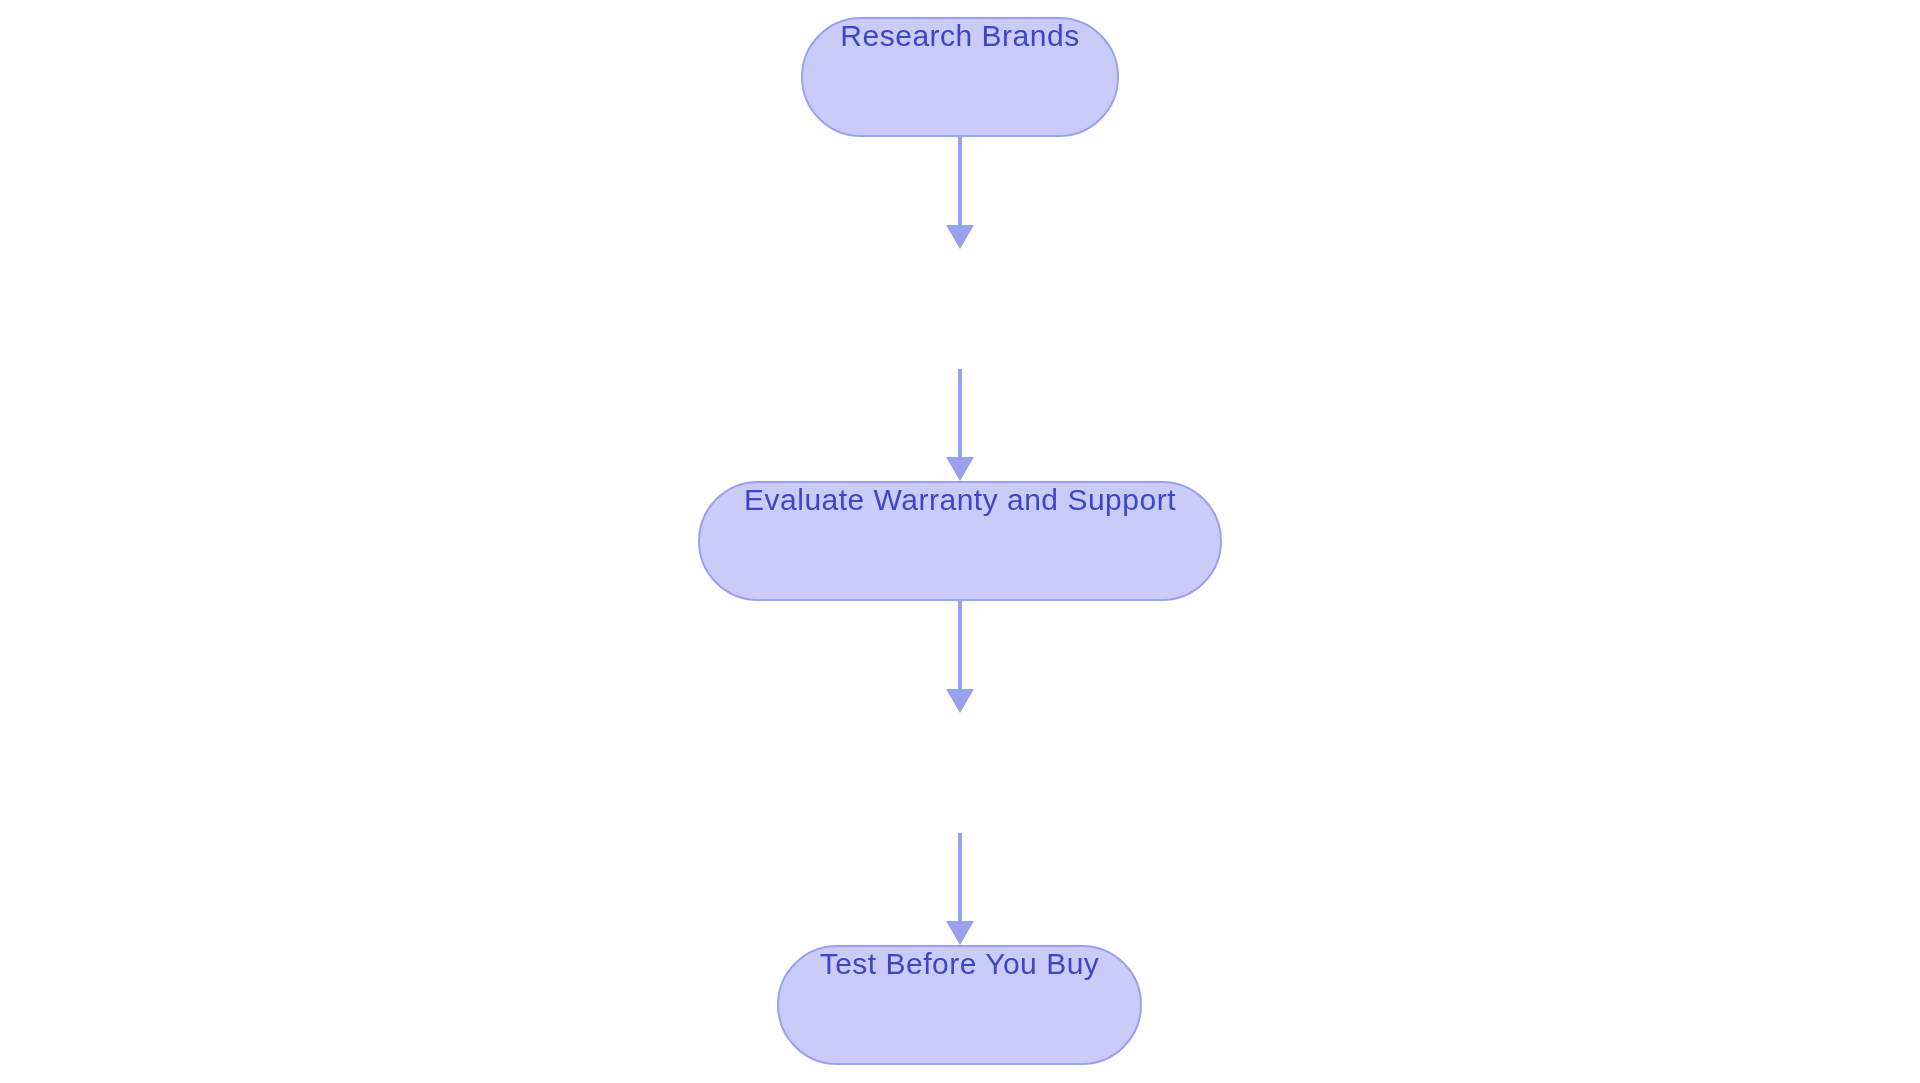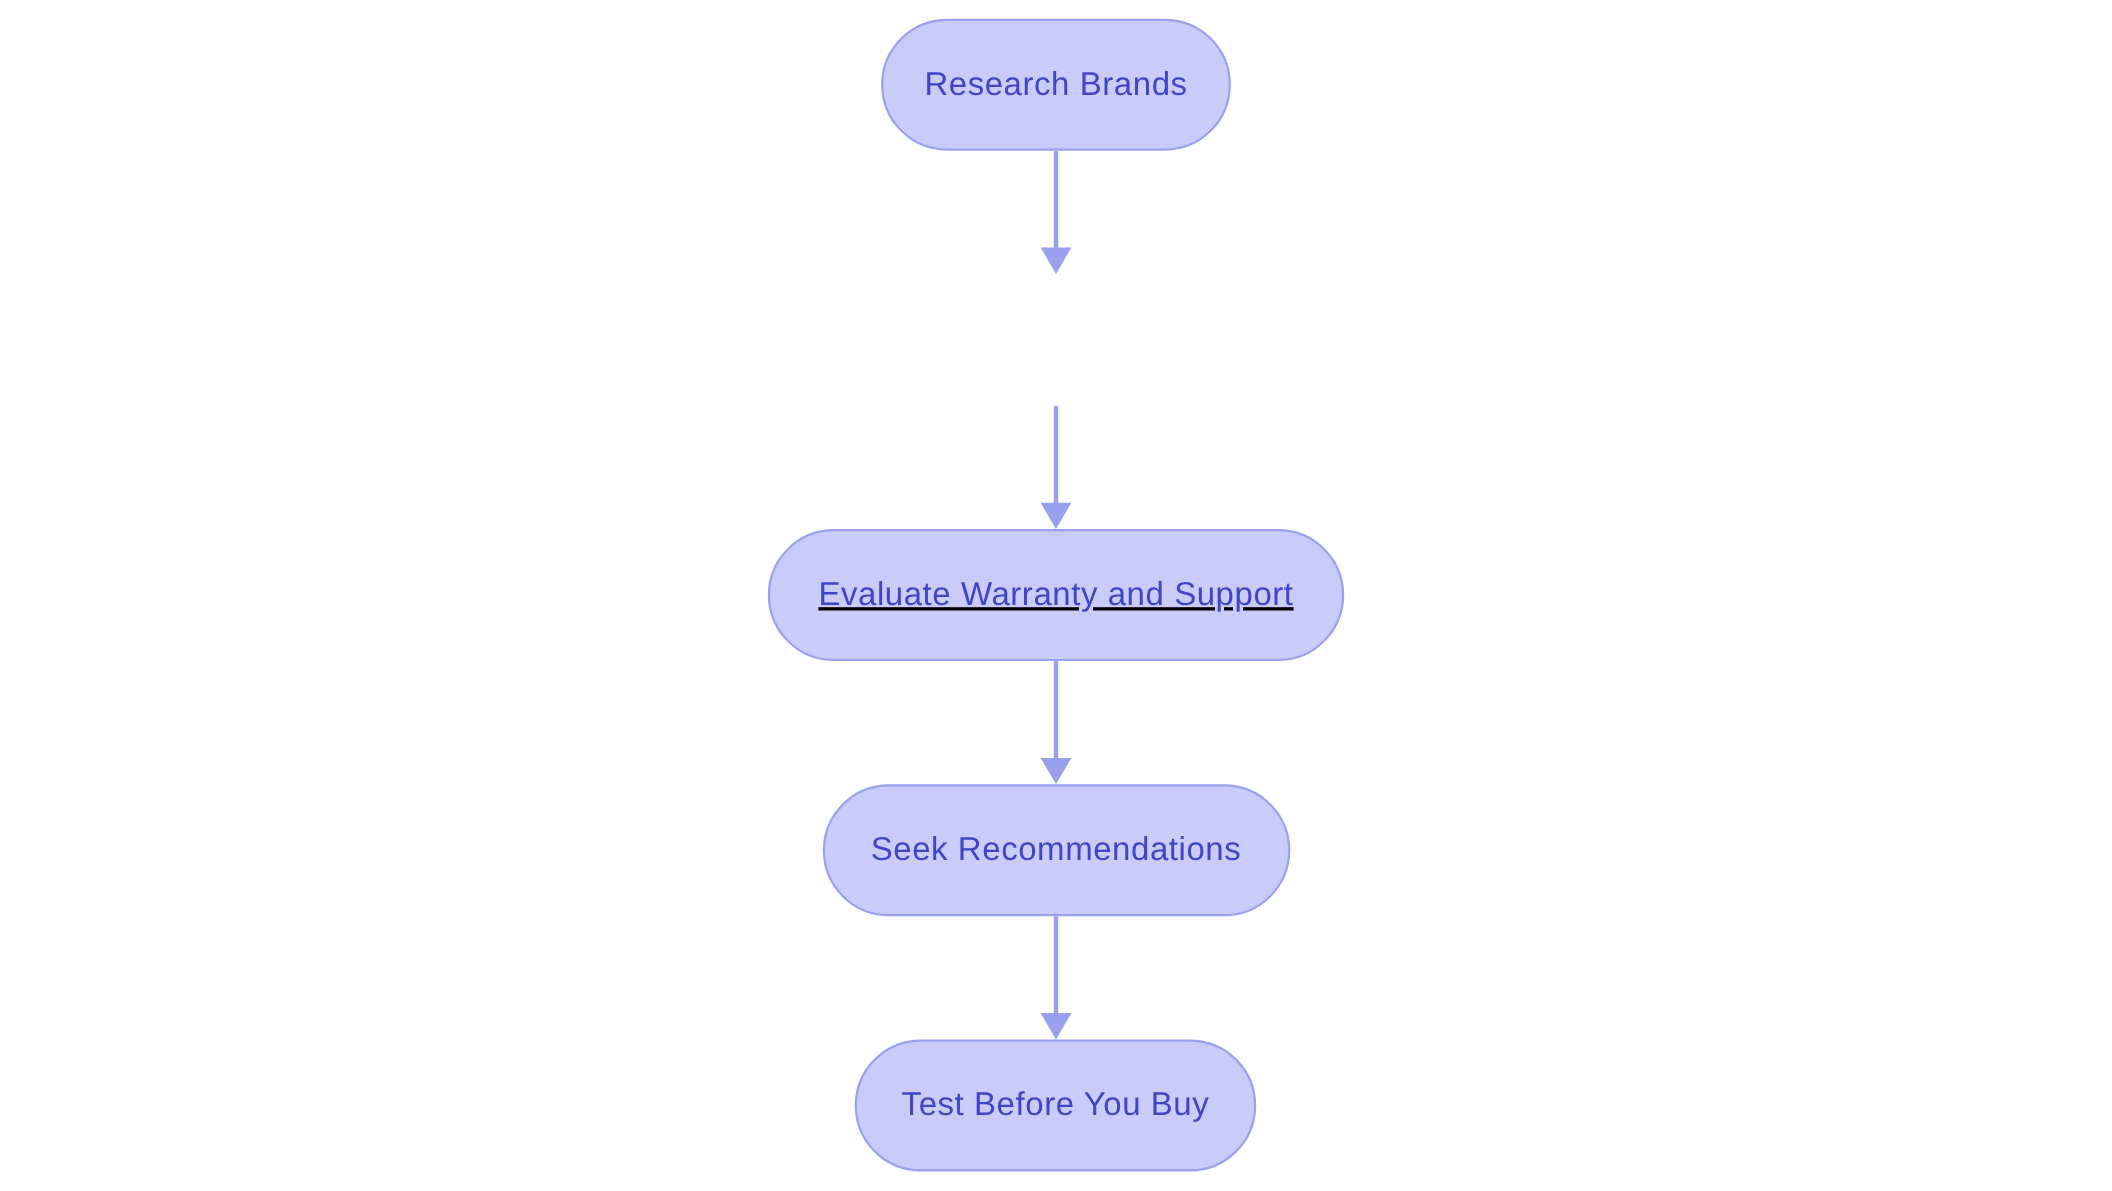--- a/index.html
+++ b/index.html
@@ -16,21 +16,20 @@
     font-family: "Liberation Sans", "DejaVu Sans", sans-serif;
   }
   .node {
     position: absolute;
     height: 120px;
     border-radius: 60px;
     background: var(--node-fill, #c9cbf8);
     border: 2px solid var(--node-border, #9aa1f0);
     box-sizing: border-box;
     display: flex;
-    align-items: center;
     justify-content: center;
   }
   .node-label {
     color: var(--node-text, #3e46c7);
     font-size: 30px;
     font-weight: 400;
     letter-spacing: 0.5px;
     white-space: nowrap;
   }
   .arrow {
@@ -64,29 +63,26 @@
       <span class="node-label">Research Brands</span>
     </div>
     <div class="arrow" style="top: 137px; height: 112px; left: 946px;">
       <div class="shaft"></div>
       <div class="head"></div>
     </div>
     <div class="arrow" style="top: 369px; height: 112px; left: 946px;">
       <div class="shaft"></div>
       <div class="head"></div>
     </div>
-    <div class="node" style="top: 481px; width: 524px; left: 698px; text-decoration: underline;">
+    <div class="node" style="top: 481px; width: 524px; left: 698px;">
       <span class="node-label">Evaluate Warranty and Support</span>
     </div>
     <div class="arrow" style="top: 601px; height: 112px; left: 946px;">
       <div class="shaft"></div>
       <div class="head"></div>
-    </div>
-    <div class="node" style="top: 713px; width: 425px; left: 747.5px;">
-      <span class="node-label">Seek Recommendations</span>
     </div>
     <div class="arrow" style="top: 833px; height: 112px; left: 946px;">
       <div class="shaft"></div>
       <div class="head"></div>
     </div>
     <div class="node" style="top: 945px; width: 365px; left: 777px;">
       <span class="node-label">Test Before You Buy</span>
     </div>
   </div>
 

